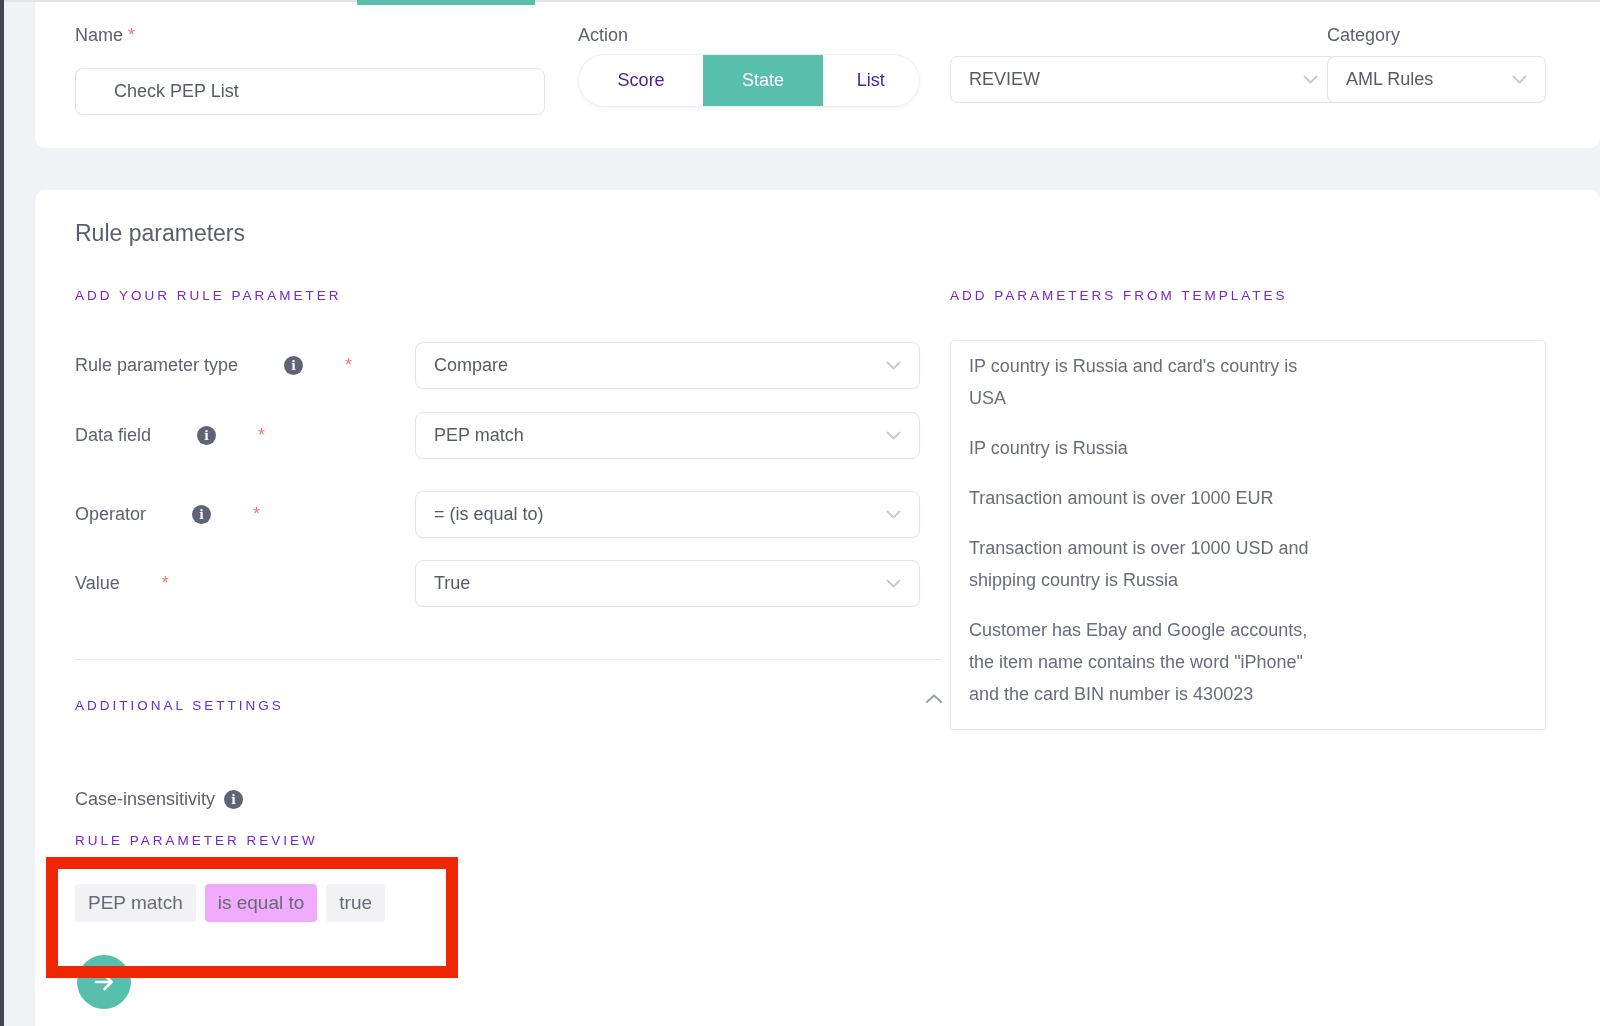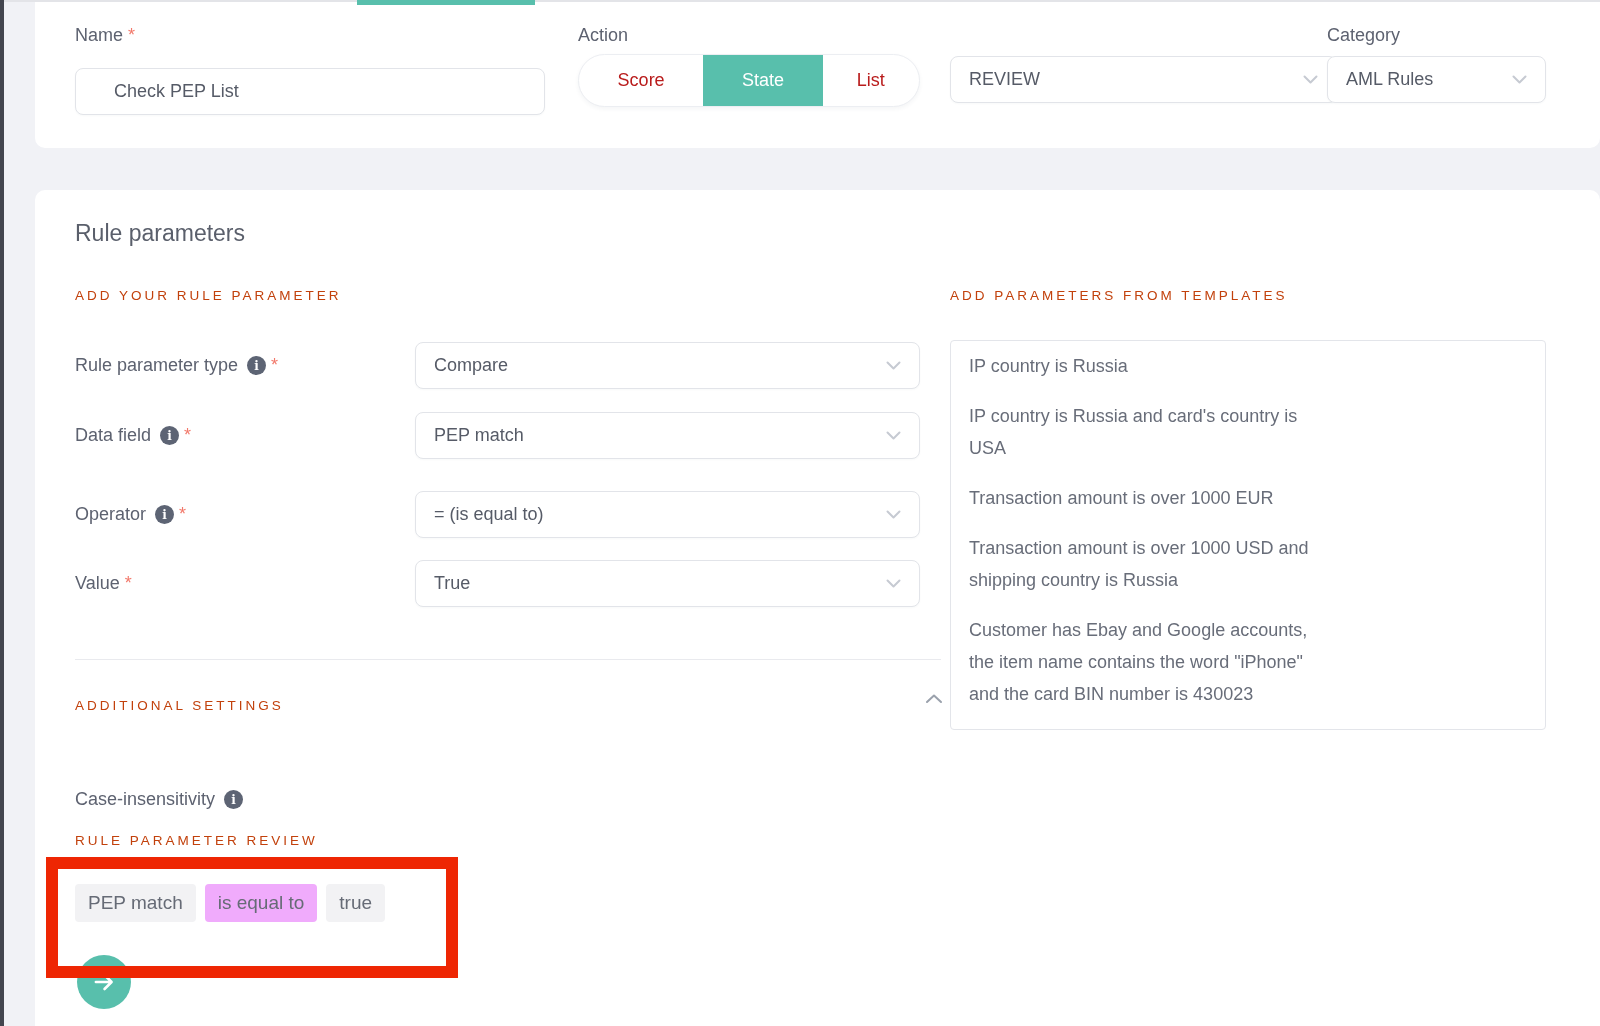--- a/index.html
+++ b/index.html
@@ -32,36 +32,36 @@
     font-size:18px; color:#565b67; font-family:"Liberation Sans", sans-serif;
     outline:none; box-shadow:0 1px 2px rgba(40,50,70,0.03);
   }
   .chev { flex:none; margin-left:10px; display:flex; }
 
   .segmented {
     position:absolute; left:578px; top:54px; width:342px; height:53px;
     background:#fff; border:1px solid #eceef2; border-radius:27px;
     display:flex; overflow:hidden; box-shadow:0 2px 4px rgba(40,50,70,0.05);
   }
-  .segment { display:flex; align-items:center; justify-content:center; font-size:18px; color:#b91c1c; cursor:default; }
+  .segment { display:flex; align-items:center; justify-content:center; font-size:18px; color:#4c1d95; cursor:default; }
   .segment:nth-of-type(1){ width:125px; }
   .segment:nth-of-type(2){ width:120px; }
   .segment:nth-of-type(3){ width:97px; }
   .segment.selected { background:#58bfac; color:#ffffff; }
 
   .section-title { position:absolute; left:75px; top:220px; font-size:23px; color:#5a5f6b; }
-  .upper-label { position:absolute; font-size:13.5px; letter-spacing:3px; color:#c2410c; white-space:nowrap; }
+  .upper-label { position:absolute; font-size:13.5px; letter-spacing:3px; color:#6d28d9; white-space:nowrap; }
 
   .fields-area { position:absolute; left:0; top:0; width:100%; }
   .field-row { position:absolute; left:75px; width:845px; height:47px; }
   .field-row:nth-of-type(1){ top:342px; }
   .field-row:nth-of-type(2){ top:412px; }
   .field-row:nth-of-type(3){ top:491px; }
   .field-row:nth-of-type(4){ top:560px; }
-  .field-label { position:absolute; left:0; top:0; height:47px; display:flex; align-items:center; font-size:18px; color:#5d6270; white-space:nowrap; }
+  .field-label { position:absolute; left:0; top:0; height:47px; display:flex; align-items:center; font-size:18px; color:#5d6270; white-space:nowrap;gap:37px; }
   .field-row .box { left:340px; top:0; width:505px; }
 
   .info-icon {
     display:inline-flex; align-items:center; justify-content:center;
     width:19px; height:19px; border-radius:50%; background:#5d6474; color:#fff;
     font-size:12px; font-weight:bold; font-family:"DejaVu Serif", serif;
     margin-left:9px; flex:none;
   }
 
   .templates-panel {
@@ -208,23 +208,23 @@
               <polyline points="1.5,1.5 7.5,7.5 13.5,1.5" fill="none" stroke="#c6cad2" stroke-width="2" stroke-linecap="round" stroke-linejoin="round"></polyline>
             </svg>
           </span>
         </div>
       </div>
 
   </div>
 
   <div class="templates-panel">
 
+      <div class="template-item">IP country is Russia and card's country is<br>USA</div>
+
       <div class="template-item">IP country is Russia</div>
-
-      <div class="template-item">IP country is Russia and card's country is<br>USA</div>
 
       <div class="template-item">Transaction amount is over 1000 EUR</div>
 
       <div class="template-item">Transaction amount is over 1000 USD and<br>shipping country is Russia</div>
 
       <div class="template-item">Customer has Ebay and Google accounts,<br>the item name contains the word "iPhone"<br>and the card BIN number is 430023</div>
 
   </div>
 
   <div class="divider"></div>

